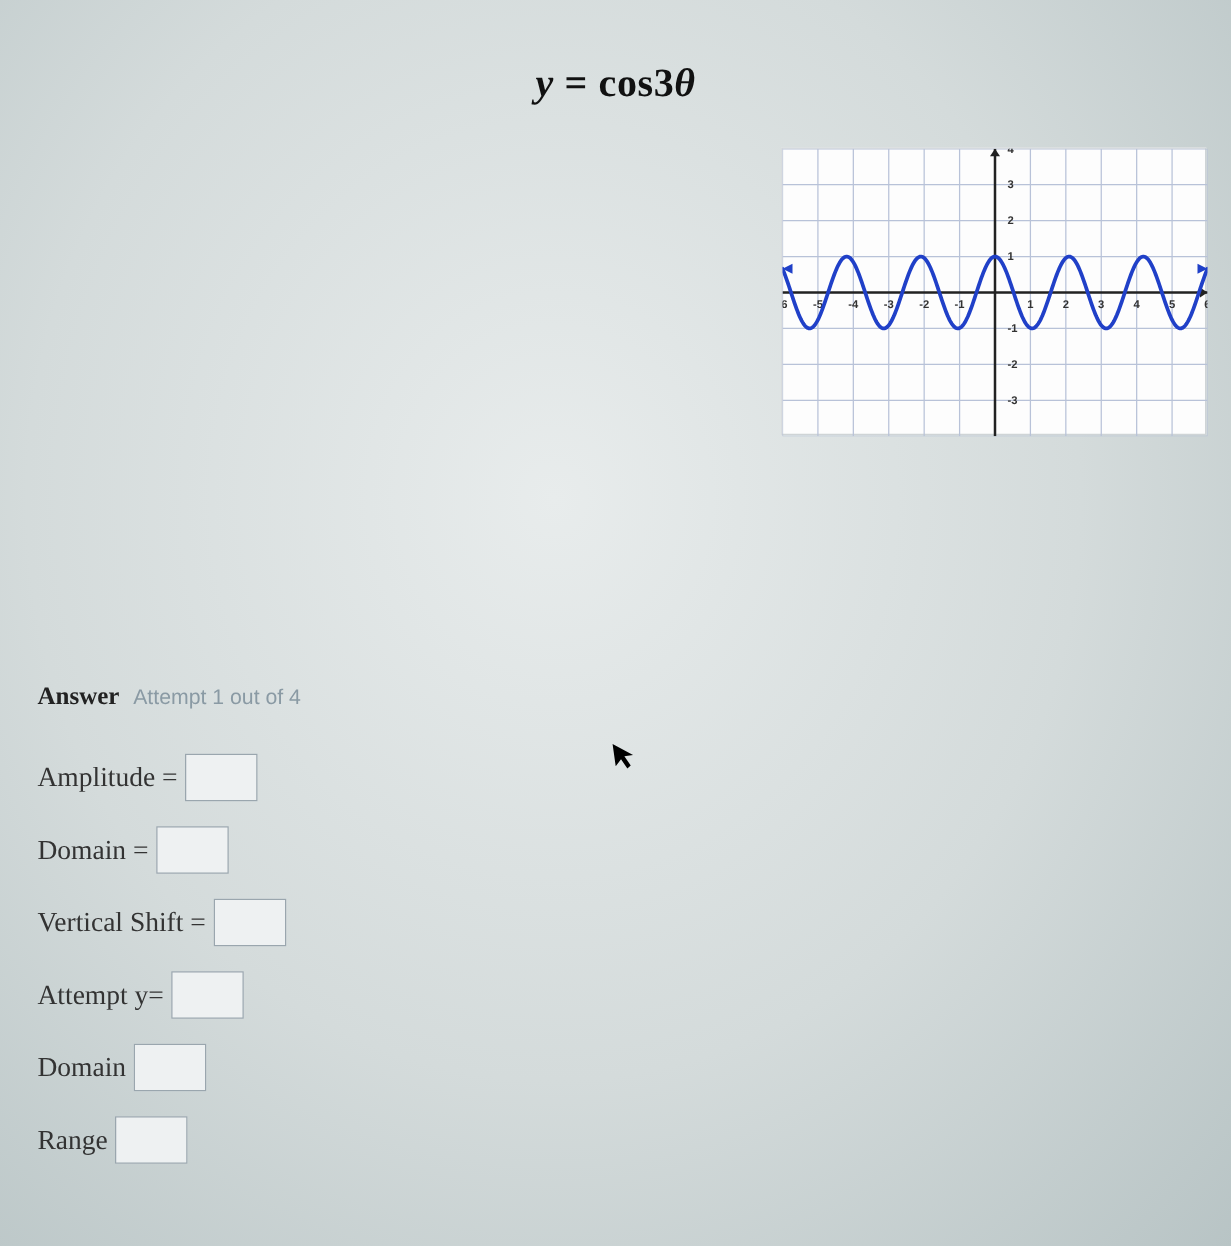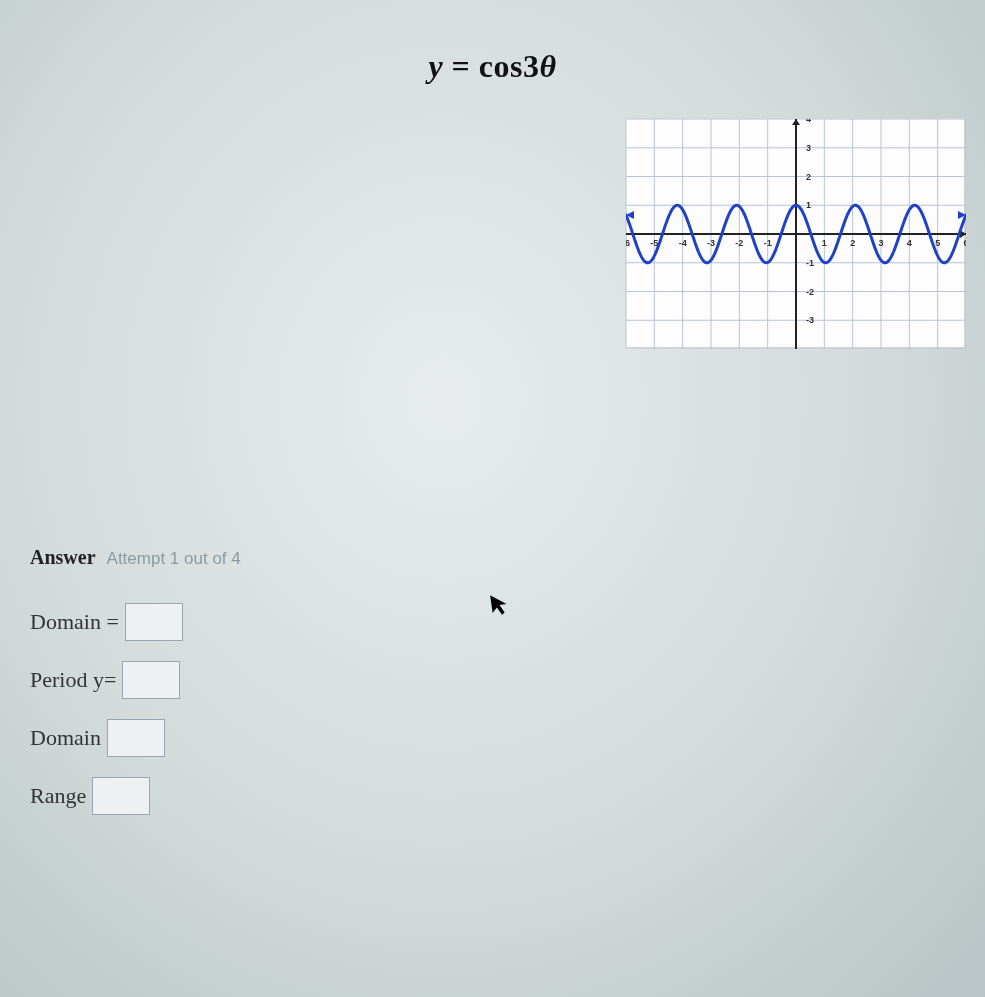--- a/index.html
+++ b/index.html
@@ -132,25 +132,33 @@
     </svg>
 </div>
 
 <div class="answer-section">
   <div class="answer-header">
     <span class="label">Answer</span>
     <span class="attempt">Attempt 1 out of 4</span>
   </div>
   <div id="fields">
       <div class="row">
+        <span class="field-label">Amplitude =</span>
+        <input class="box" type="text" style="">
+      </div>
+      <div class="row">
         <span class="field-label">Domain =</span>
         <input class="box" type="text" style="">
       </div>
       <div class="row">
-        <span class="field-label">Period y=</span>
+        <span class="field-label">Vertical Shift =</span>
+        <input class="box" type="text" style="">
+      </div>
+      <div class="row">
+        <span class="field-label">Attempt y=</span>
         <input class="box" type="text" style="">
       </div>
       <div class="row">
         <span class="field-label">Domain</span>
         <input class="box" type="text" style="">
       </div>
       <div class="row">
         <span class="field-label">Range</span>
         <input class="box" type="text" style="">
       </div>

